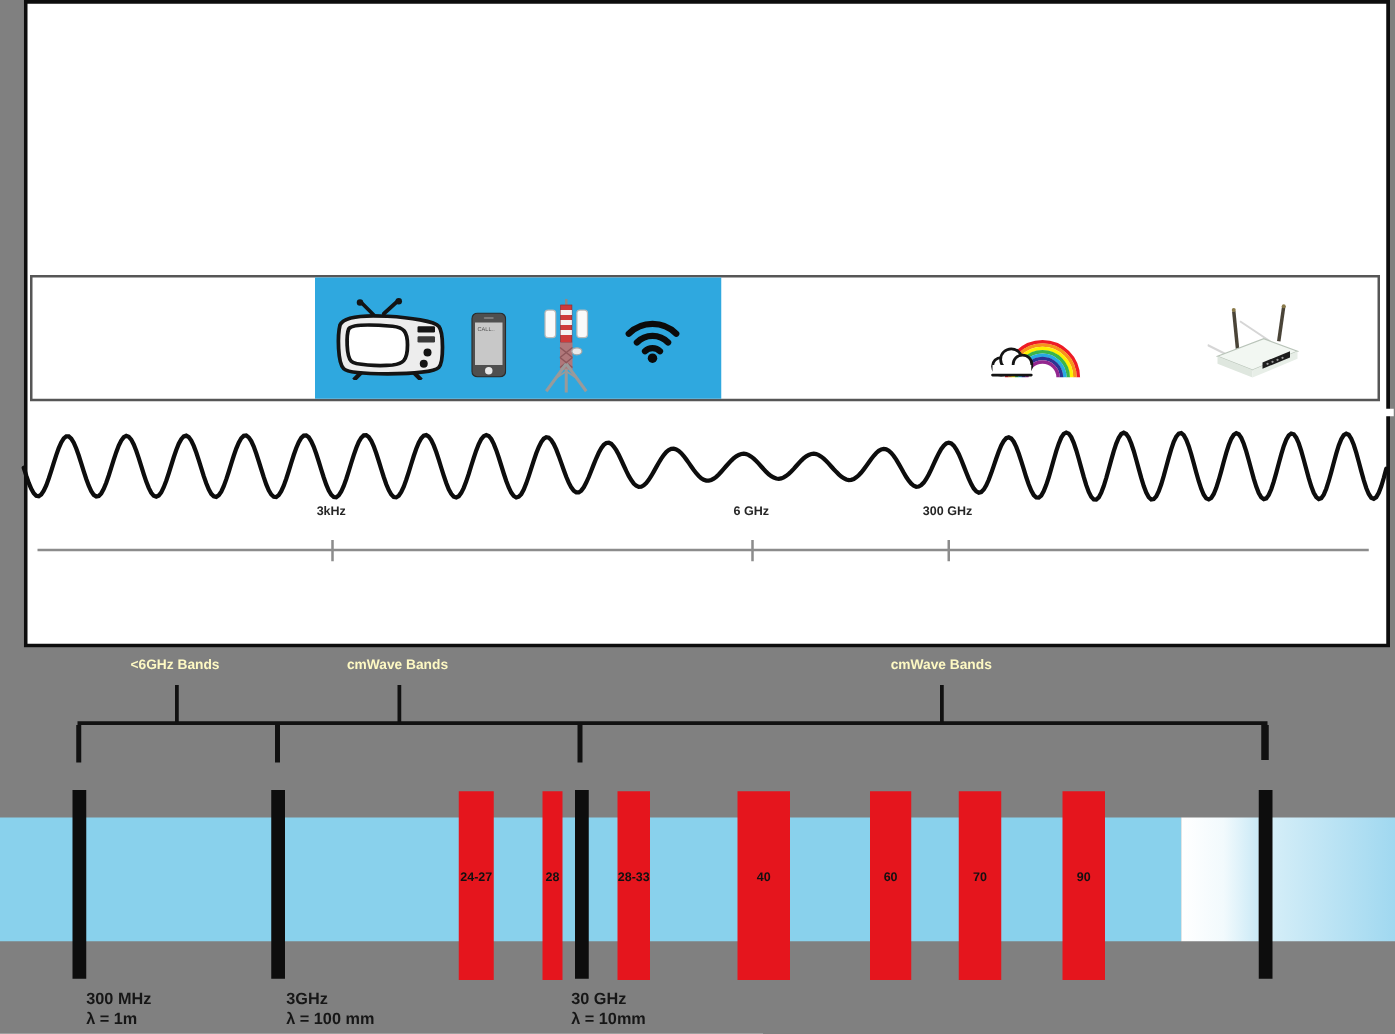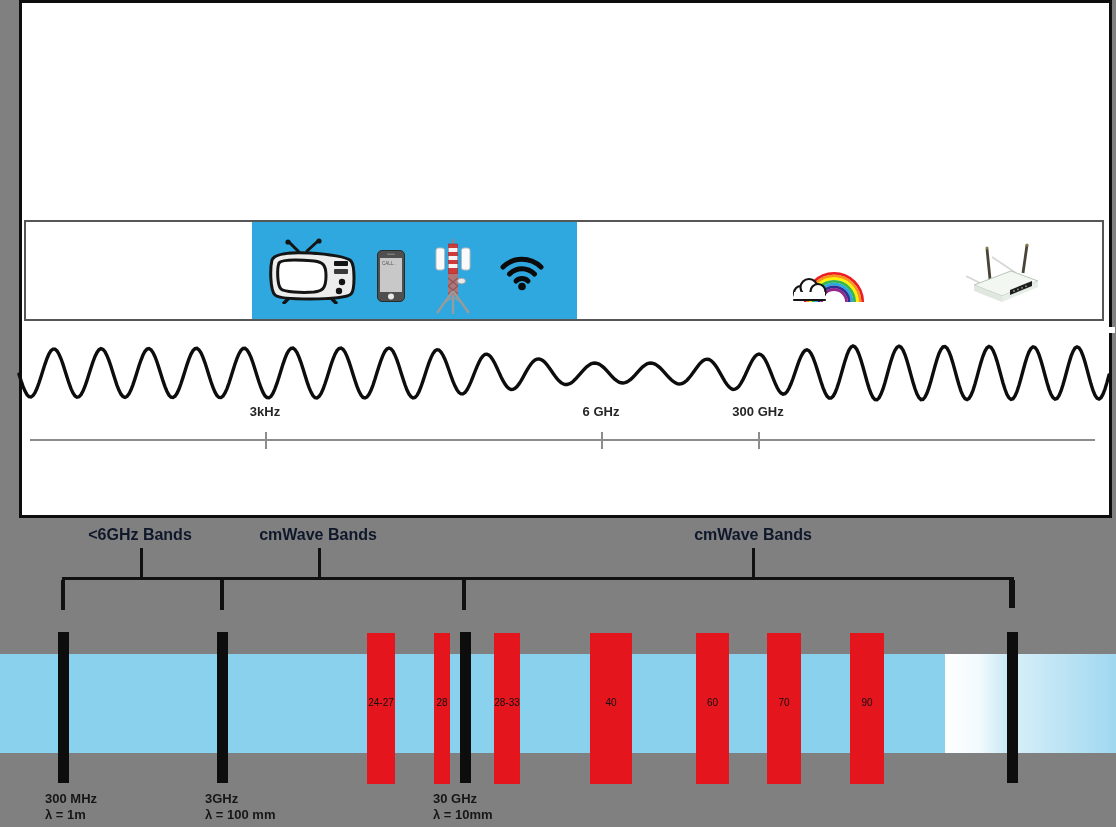--- a/index.html
+++ b/index.html
@@ -24,51 +24,51 @@
     background:#2fa8df;
   }
   .icon{position:absolute;}
 
   
   #wave-svg{position:absolute;left:19px;top:328px;width:1093px;height:92px;overflow:visible;}
   .axis-line{position:absolute;left:30px;top:439px;width:1065px;height:2px;background:#8c8c8c;}
   .tick{position:absolute;top:432px;width:2px;height:17px;background:#8c8c8c;}
   .tick-label{
     position:absolute;top:404px;transform:translateX(-50%);
-    font-size:13px;font-weight:bold;color:#262626;white-space:nowrap;
+    font-size:10px;font-weight:bold;color:#262626;white-space:nowrap;
   }
 
   
   .group-label{
     position:absolute;top:526px;transform:translateX(-50%);
-    font-size:16px;font-weight:bold;color:#0f172a;white-space:nowrap;
+    font-size:11px;font-weight:bold;color:#fef9c3;white-space:nowrap;
   }
   .stem{position:absolute;top:548px;width:3px;height:30px;background:#111;}
   .bracket{position:absolute;left:62px;top:577px;width:952px;height:3px;background:#111;}
   .drop{position:absolute;top:580px;width:4px;height:30px;background:#111;}
   .drop.thick{width:6px;height:28px;}
 
   
   .band-solid{position:absolute;left:0;top:654px;width:945px;height:99px;background:#89d1ec;}
   .band-grad-a{position:absolute;left:945px;top:654px;width:62px;height:99px;
     background:linear-gradient(90deg,#ffffff 0%,#f2fafd 55%,#c9e9f6 100%);}
   .band-grad-b{position:absolute;left:1017px;top:654px;width:99px;height:99px;
     background:linear-gradient(90deg,#d5eef8 0%,#a0d8f0 100%);}
 
   .kbar{position:absolute;top:632px;width:11px;height:151px;background:#0d0d0d;}
   .rbar{position:absolute;top:633px;height:151px;background:#e5151d;}
   .rbar span{
     position:absolute;top:64px;left:50%;transform:translateX(-50%);
-    font-size:10px;font-weight:normal;color:#111;white-space:nowrap;letter-spacing:0;text-align:center;
+    font-size:10px;font-weight:bold;color:#111;white-space:nowrap;letter-spacing:0;text-align:center;
   }
 
   
   .marker{
     position:absolute;top:791px;font-size:13px;font-weight:bold;color:#161616;
-    line-height:16px;white-space:nowrap;
+    line-height:16px;white-space:nowrap;margin-left:24px;
   }
 
   .artifact-dot{position:absolute;left:1108px;top:327px;width:7px;height:6px;background:#ffffff;}
 </style>
 </head>
 <body>
 
 <div id="stage">
 
   <div class="outer-box"></div>

